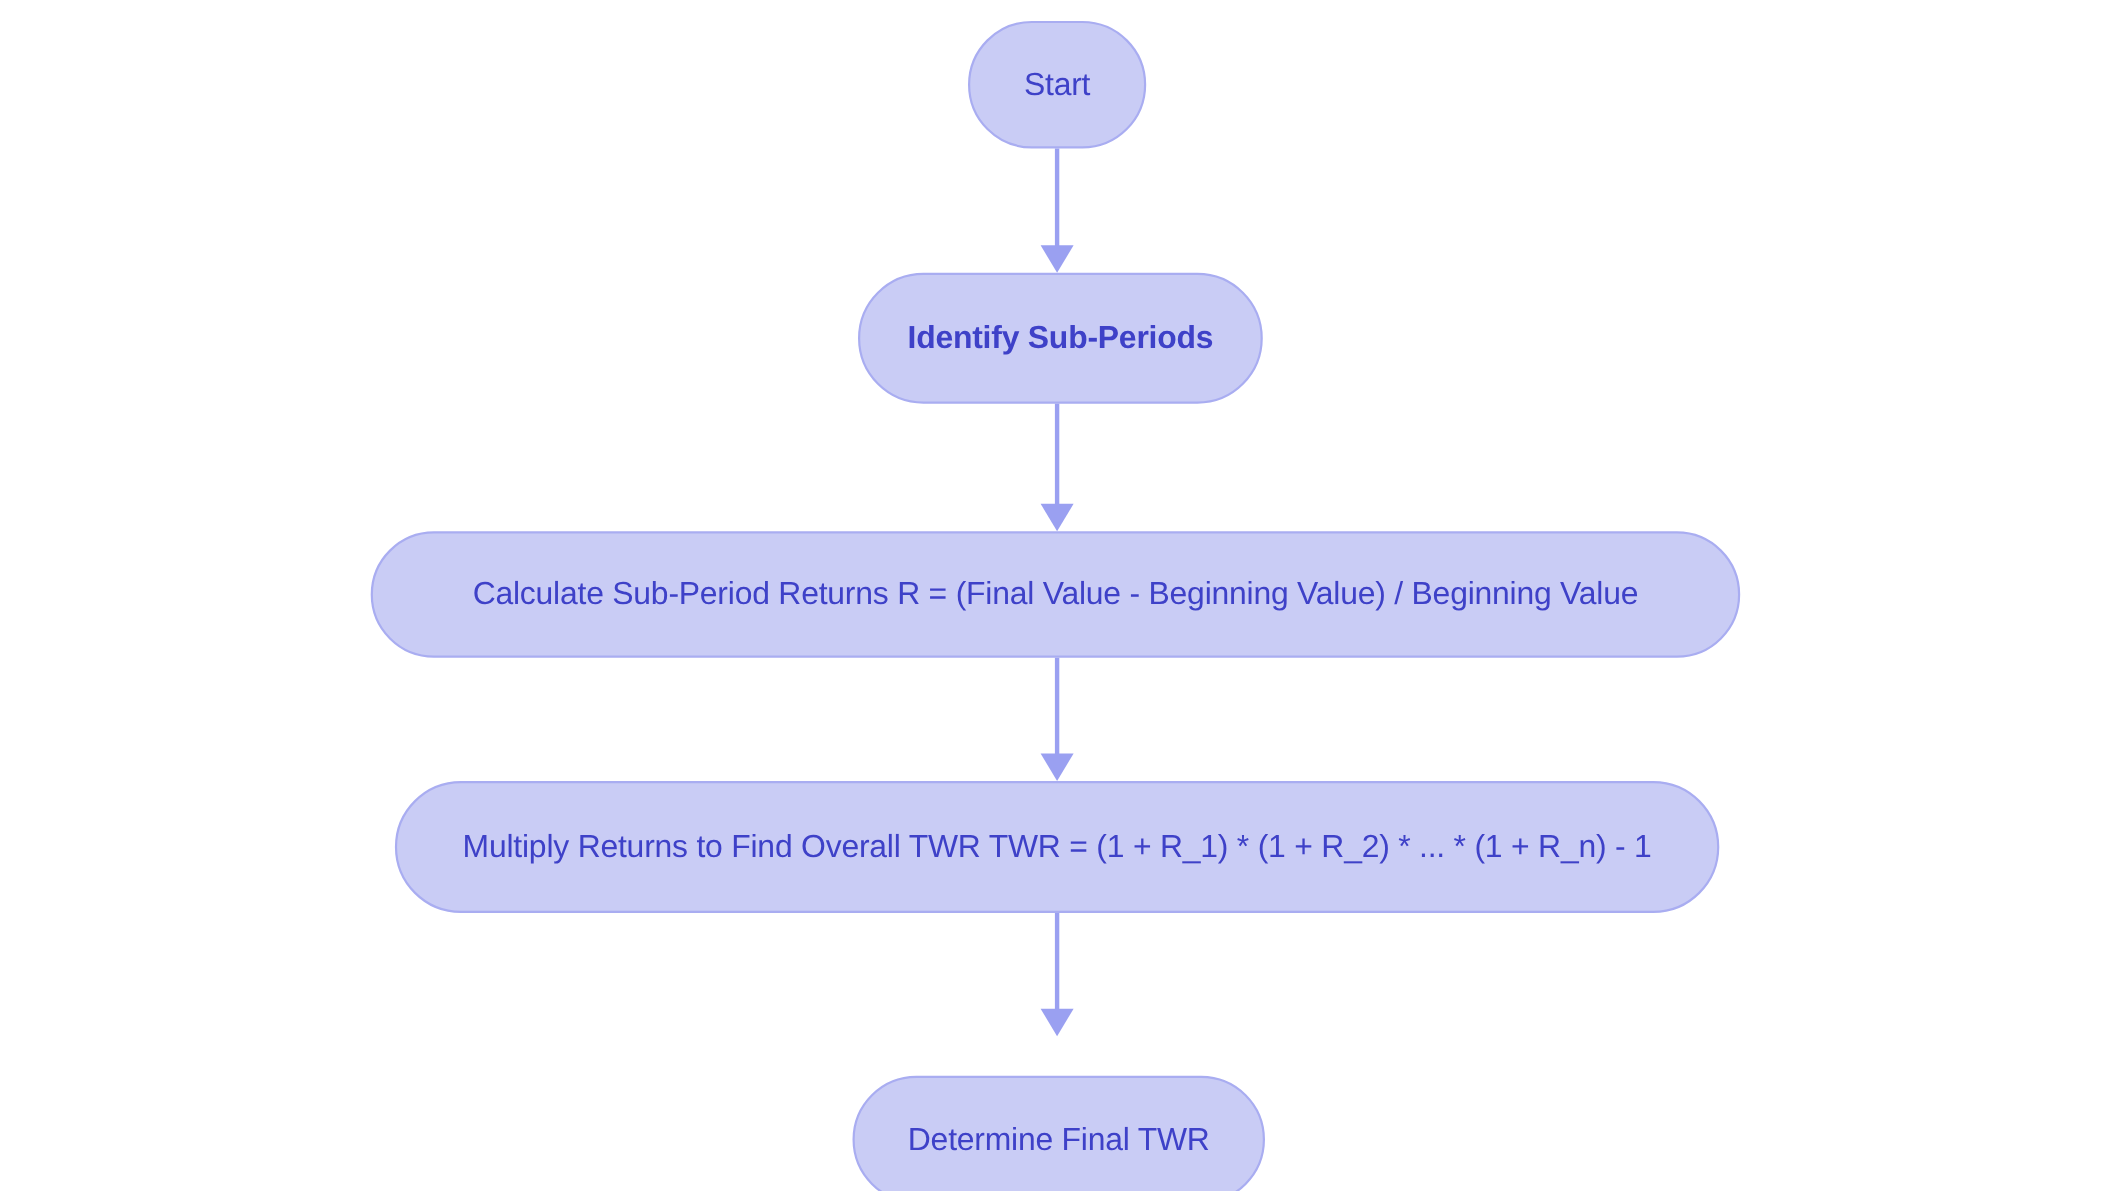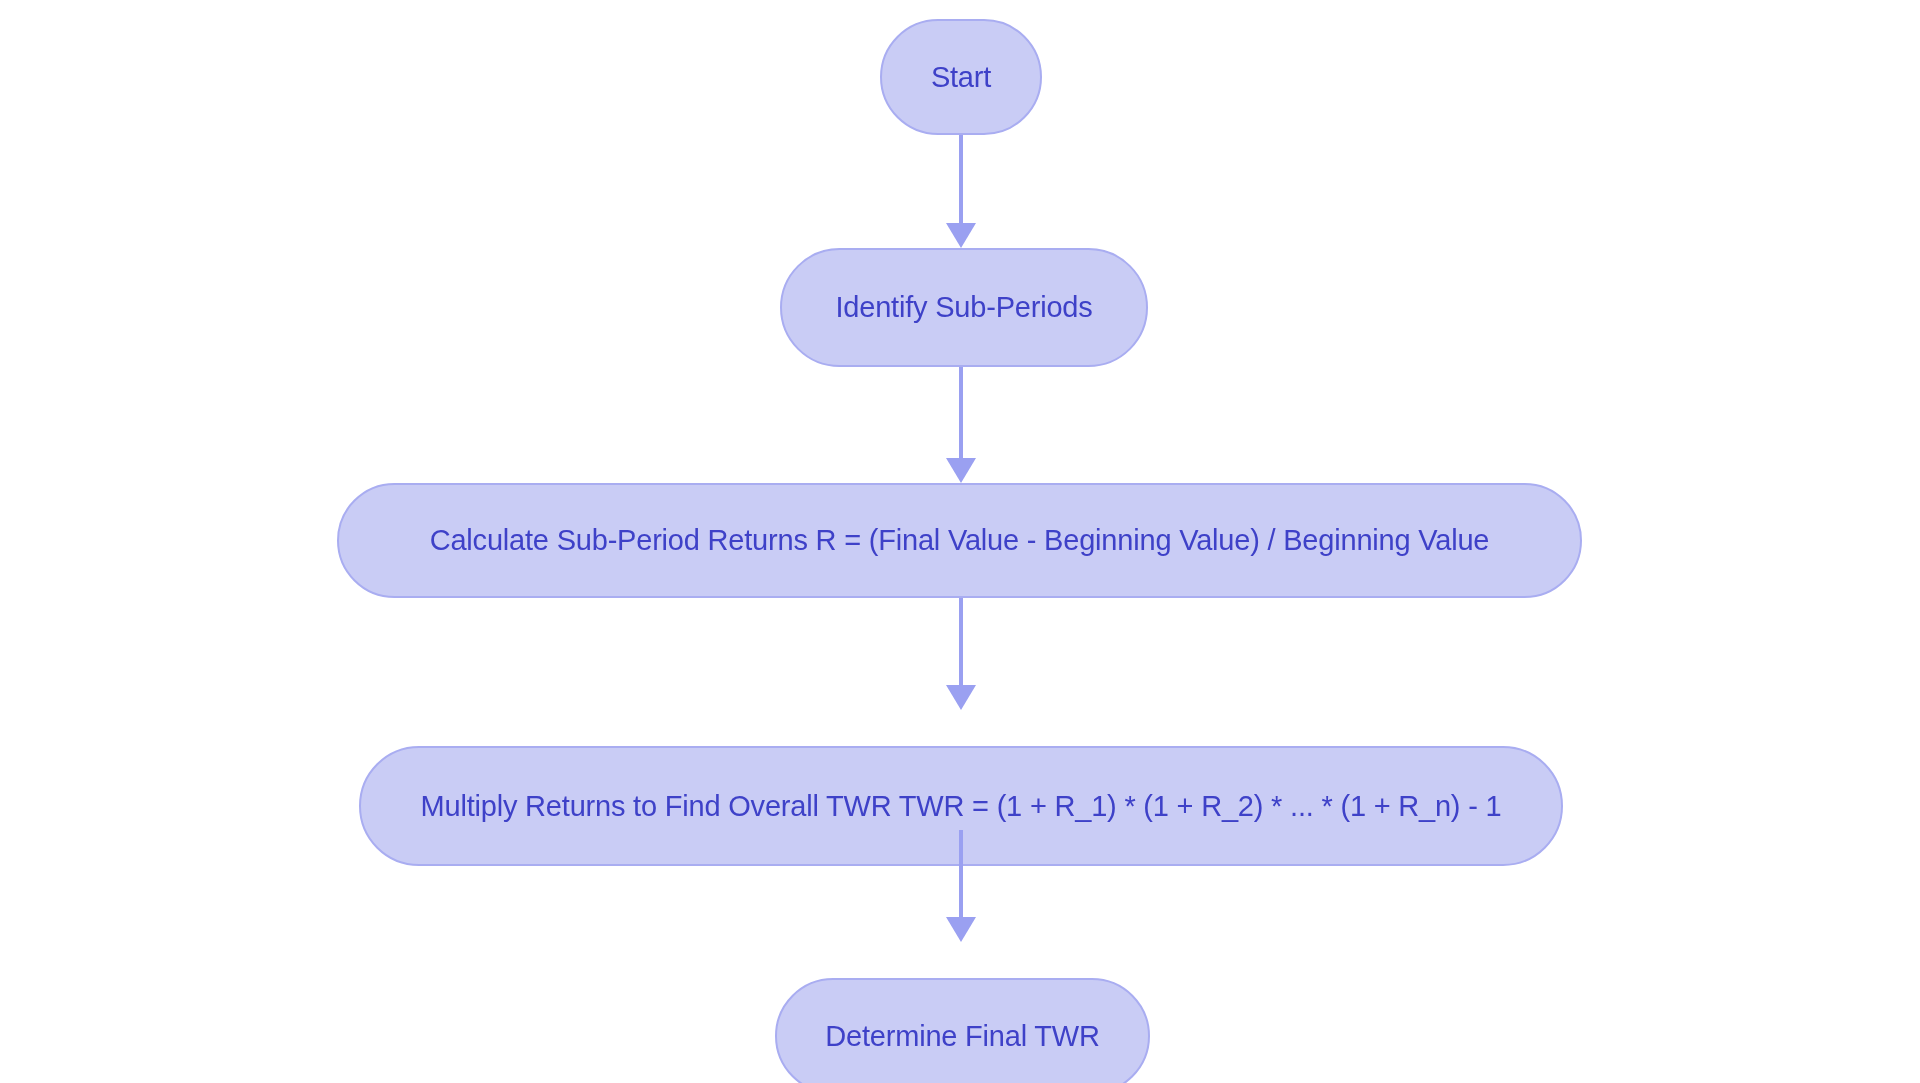--- a/index.html
+++ b/index.html
@@ -23,23 +23,23 @@
     box-sizing: border-box;
     background: var(--node-fill, #c9ccf5);
     border: 2px solid var(--node-border, #a9adf1);
     color: var(--node-text, #3e41c8);
     font-size: 29px;
     letter-spacing: -0.2px;
     white-space: nowrap;
     text-align: center;
   }
   .node-start     { left: 880px; top: 19px;  width: 162px;  height: 116px; border-radius: 58px; }
-  .node-identify  { left: 780px; top: 248px; width: 368px;  height: 119px; border-radius: 60px; }
+  .node-identify  { left: 780px; top: 248px; width: 368px;  height: 119px; border-radius: 60px; font-weight: bold; }
   .node-calculate { left: 337px; top: 483px; width: 1245px; height: 115px; border-radius: 58px; }
-  .node-multiply  { left: 359px; top: 710px; width: 1204px; height: 120px; border-radius: 60px; margin-top: 36px; }
+  .node-multiply  { left: 359px; top: 710px; width: 1204px; height: 120px; border-radius: 60px; }
   .node-final     { left: 775px; top: 978px; width: 375px;  height: 116px; border-radius: 58px; }
 
   .edge {
     position: absolute;
     left: 961px;
     width: 0;
   }
   .edge-1 { top: 135px; height: 113px; }
   .edge-2 { top: 367px; height: 116px; }
   .edge-3 { top: 598px; height: 112px; }

